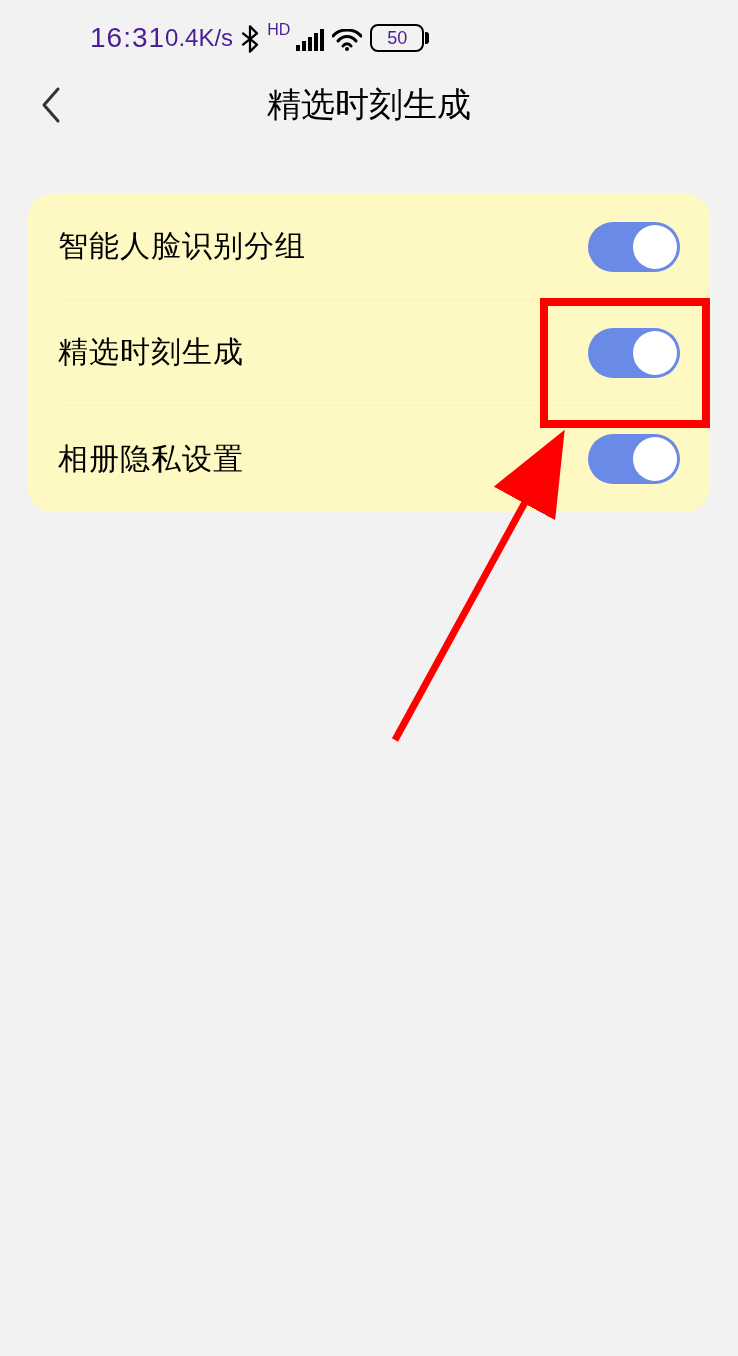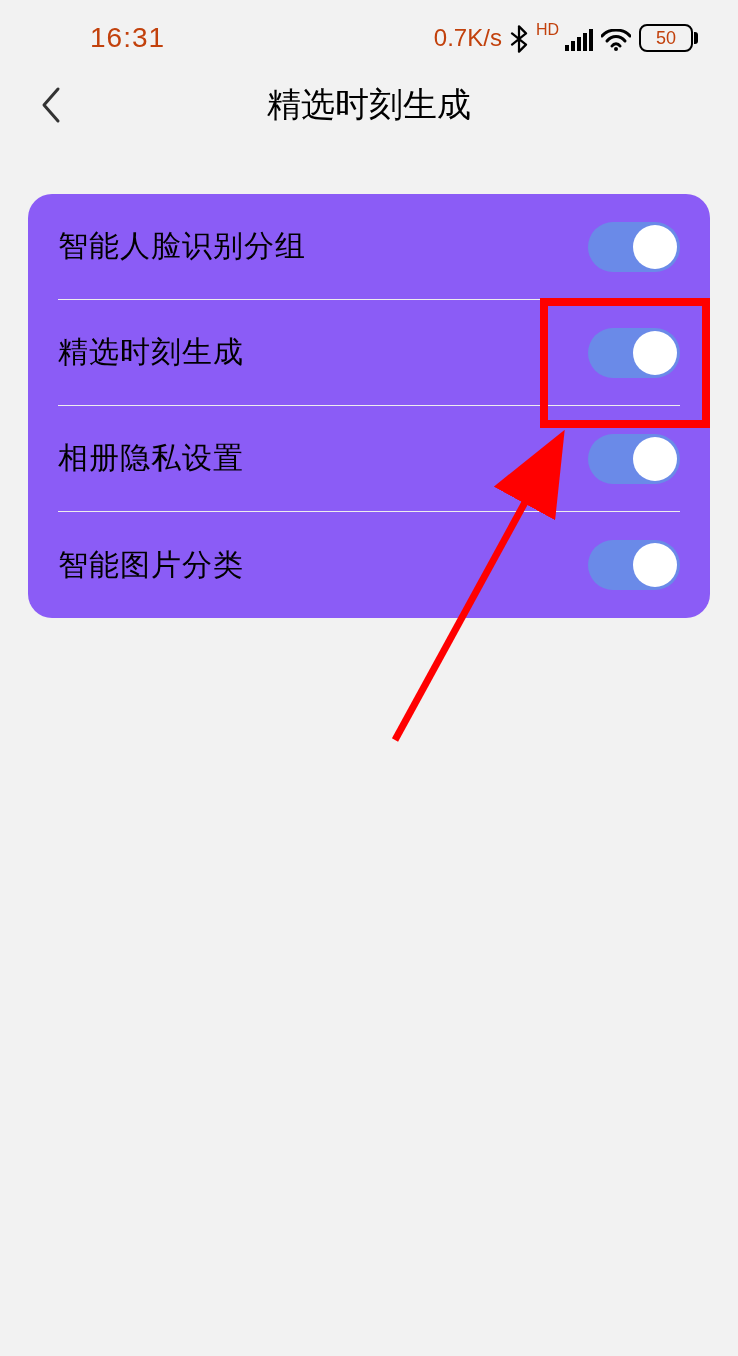--- a/index.html
+++ b/index.html
@@ -12,24 +12,23 @@
       height: 1356px;
       background: #f2f2f2;
       font-family: -apple-system, "PingFang SC", "Helvetica Neue", sans-serif;
       position: relative;
       overflow: hidden;
     }
     .status-bar {
       height: 60px;
       display: flex;
       align-items: center;
-      justify-content: space-between;
       padding: 16px 40px 0 90px;
       font-size: 28px;
-      color: #c2410c;
+      color: #4c1d95;
     }
     .status-time {
       font-weight: 500;
       letter-spacing: 1px;
     }
     .status-right {
       display: flex;
       align-items: center;
       gap: 8px;
       font-size: 24px;
@@ -92,21 +91,21 @@
       width: 100%;
       text-align: center;
       font-size: 34px;
       font-weight: 500;
       color: #000;
     }
     .content {
       padding: 44px 28px 0 28px;
     }
     .card {
-      background: #8b5cf6;
+      background: #fef9c3;
       border-radius: 24px;
       padding: 0 30px;
     }
     .row {
       height: 106px;
       display: flex;
       align-items: center;
       justify-content: space-between;
       border-bottom: 1px solid #eee;
     }
@@ -144,21 +143,21 @@
       position: absolute;
       pointer-events: none;
     }
   </style>
 </head>
 <body>
 
 <div class="status-bar">
   <div class="status-time">16:31</div>
   <div class="status-right">
-    <span class="status-speed">0.7K/s</span>
+    <span class="status-speed">0.4K/s</span>
     <span class="bt-icon">
       <svg width="18" height="28" viewBox="0 0 12 20">
         <path d="M6 1 L6 19 M6 1 L11 6 L1 14 M6 19 L11 14 L1 6" stroke="#000" stroke-width="1.6" fill="none" stroke-linejoin="round" stroke-linecap="round"></path>
       </svg>
     </span>
     <span class="hd-label">HD</span>
     <span class="signal-icon">
       <svg width="28" height="22" viewBox="0 0 28 22">
         <rect x="0" y="16" width="4" height="6" fill="#000"></rect>
         <rect x="6" y="12" width="4" height="10" fill="#000"></rect>
@@ -210,26 +209,20 @@
       </div>
     </div>
 
     <div class="row">
       <div class="row-label">相册隐私设置</div>
       <div class="toggle">
         <div class="toggle-knob"></div>
       </div>
     </div>
 
-    <div class="row">
-      <div class="row-label">智能图片分类</div>
-      <div class="toggle">
-        <div class="toggle-knob"></div>
-      </div>
-    </div>
 
   </div>
 </div>
 
 <div class="annotation-box" style="left:540px; top:298px; width:170px; height:130px;"></div>
 
 <svg class="annotation-arrow" style="left:370px; top:420px; width:220px; height:340px;" viewBox="0 0 220 340">
   <defs>
     <marker id="arrowhead" markerWidth="12" markerHeight="10" refX="10" refY="5" orient="auto">
       <polygon points="0 0, 12 5, 0 10" fill="#ff0000"></polygon>

